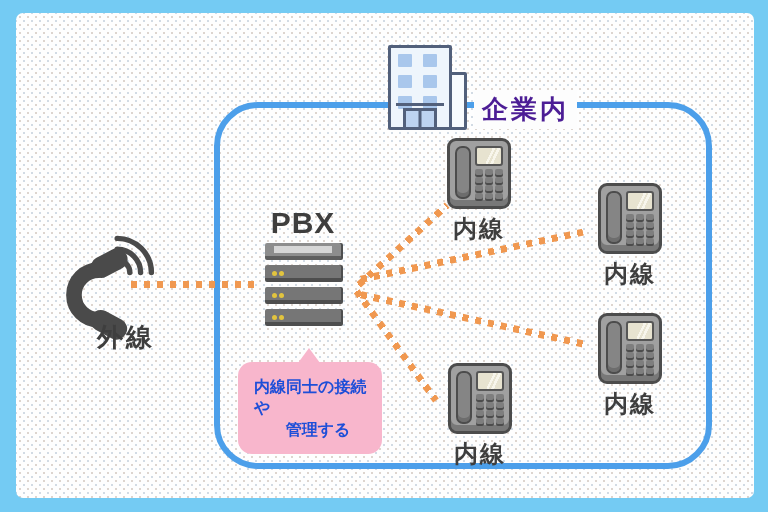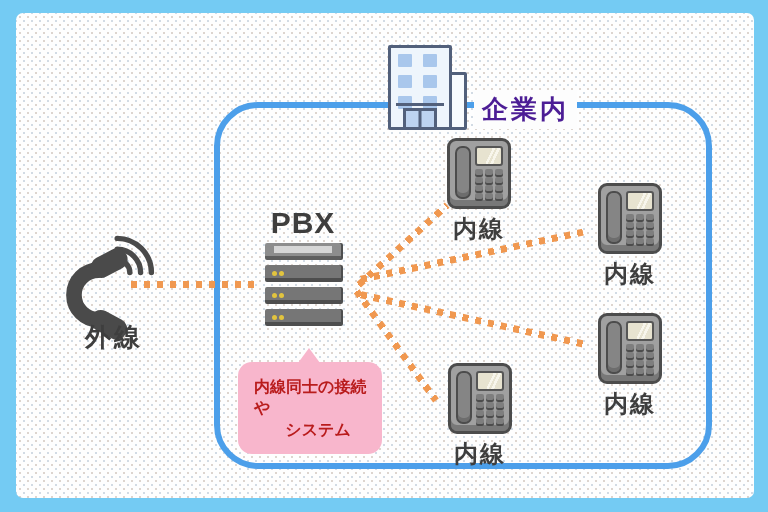--- a/index.html
+++ b/index.html
@@ -99,21 +99,21 @@
   .callout {
     position:absolute; left:238px; top:362px; width:144px; height:92px; z-index:4;
     background:#F8B6CC; border-radius:14px;
     display:flex; flex-direction:column; justify-content:center; align-items:center;
   }
   .callout::before {
     content:""; position:absolute; top:-14px; left:60px;
     border-left:11px solid transparent; border-right:11px solid transparent;
     border-bottom:15px solid #F8B6CC;
   }
-  .callout .cl { font-size:16px; font-weight:bold; color:#b91c1c; line-height:1.35;margin-left:16px; }
+  .callout .cl { font-size:16px; font-weight:bold; color:#1d4ed8; line-height:1.35;margin-left:16px; }
   
   .phone { position:absolute; width:64px; z-index:3; }
   .phone .body {
     position:relative; width:64px; height:71px;
     background:#A0A0A0; border:3px solid #4C4C4C; border-radius:9px;
     box-shadow:inset 0 -6px 0 rgba(0,0,0,.25);
     display:flex; padding:5px 5px 7px 5px; gap:4px;
   }
   .phone .handset {
     width:16px; height:53px; background:#858585;
@@ -133,21 +133,21 @@
   }
   #ph-top         { left:447px; top:138px; }
   #ph-right-top   { left:598px; top:183px; }
   #ph-right-bot   { left:598px; top:313px; }
   #ph-bottom      { left:448px; top:363px; }
   
   .ext { position:absolute; left:58px; top:222px; width:120px; height:132px; z-index:3; }
   .ext .waves { position:absolute; left:52px; top:2px; }
   .ext .hand  { position:absolute; left:4px; top:26px; }
   .ext-label {
-    position:absolute; left:8px; top:98px; width:96px; text-align:center;
+    position:absolute; left:20px; top:98px; width:96px; text-align:center;
     font-size:26px; font-weight:bold; color:#3E3E3E; letter-spacing:3px;
   }
 </style>
 </head>
 <body>
 
 <div class="canvas">
   <div class="paper"></div>
 
 
@@ -190,21 +190,21 @@
         <i class="led b"></i>
       </div>
     <div class="srv">
         <i class="led a"></i>
         <i class="led b"></i>
       </div>
   </div>
 
   <div class="callout">
     <div class="cl">内線同士の接続や</div>
-    <div class="cl">システム</div>
+    <div class="cl">管理する</div>
   </div>
 
   <div class="phone" id="ph-top">
     <div class="body">
       <div class="handset"></div>
       <div class="rightcol">
         <div class="screen"></div>
         <div class="keys">
             <i></i>
             <i></i>

